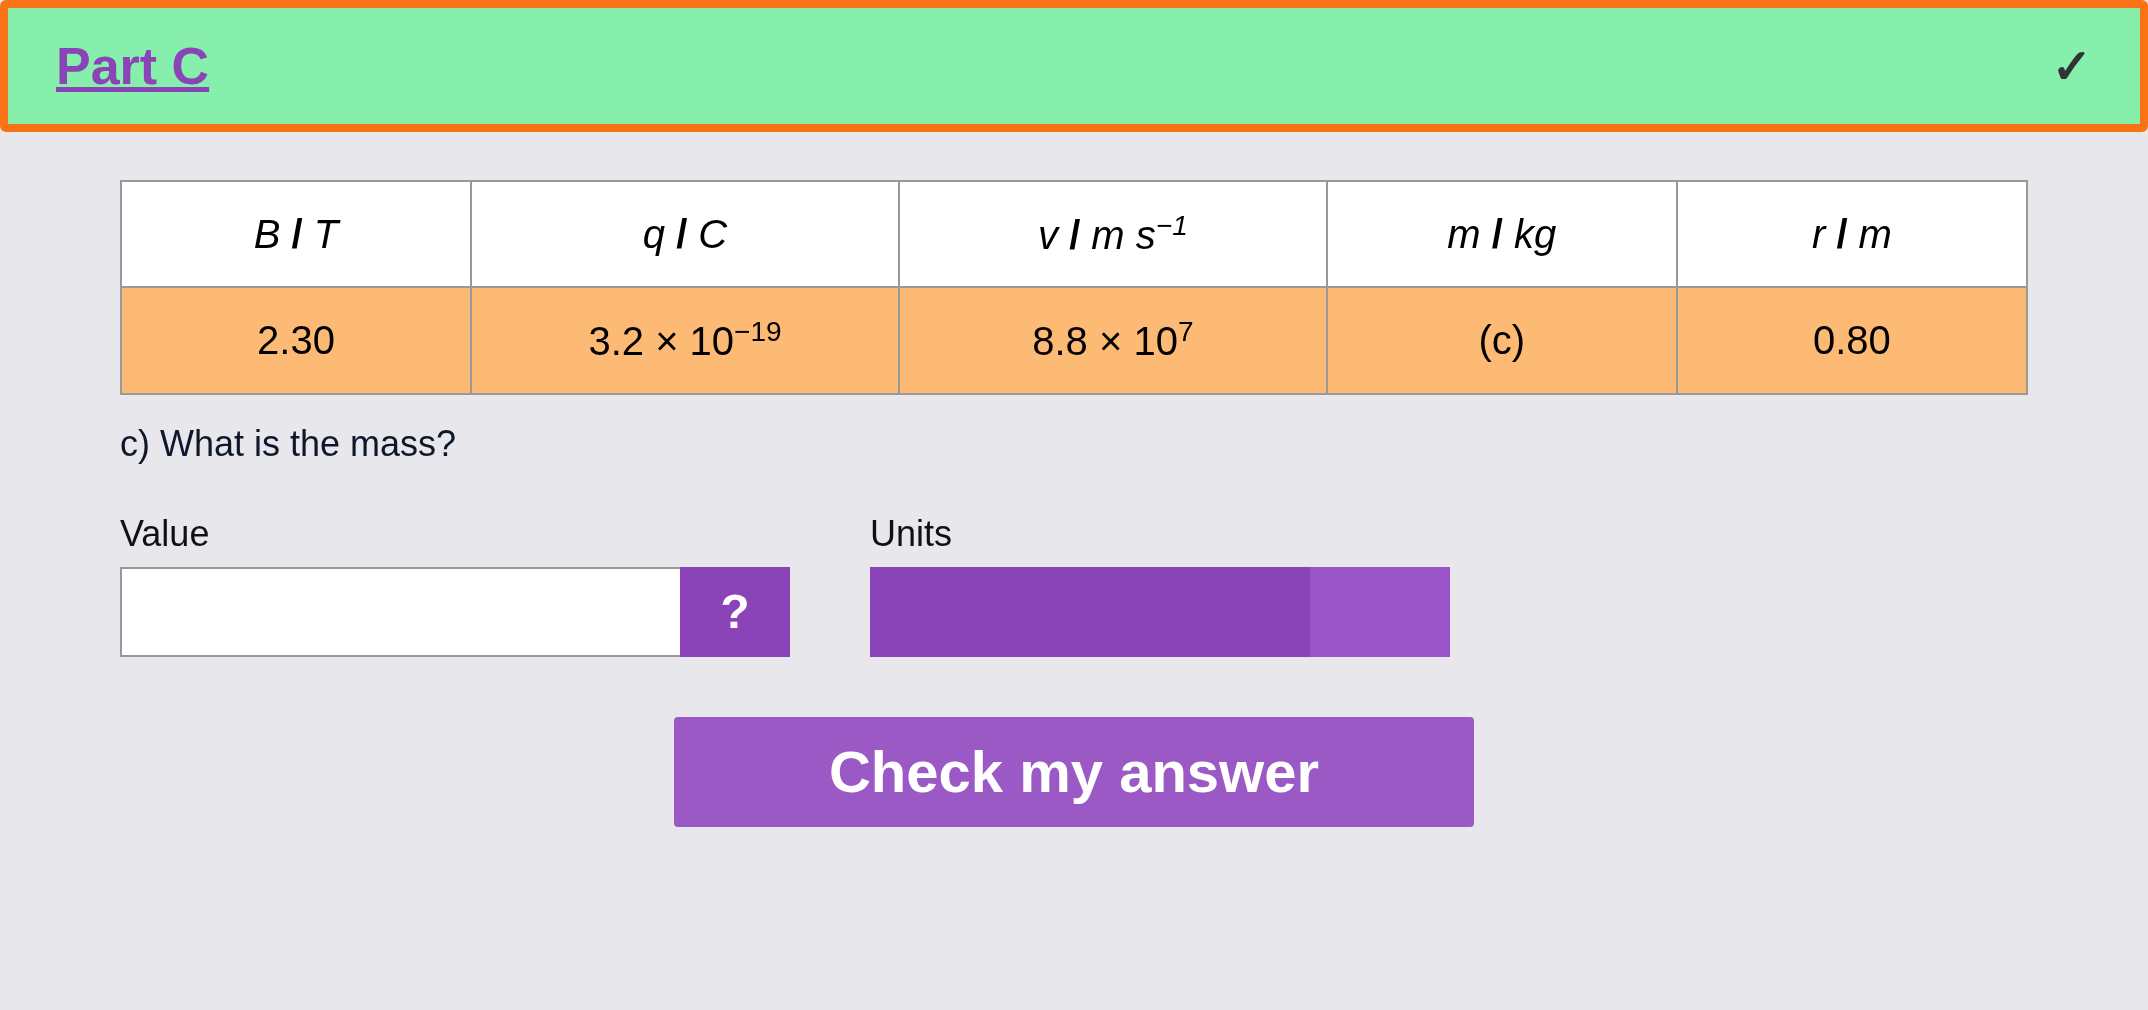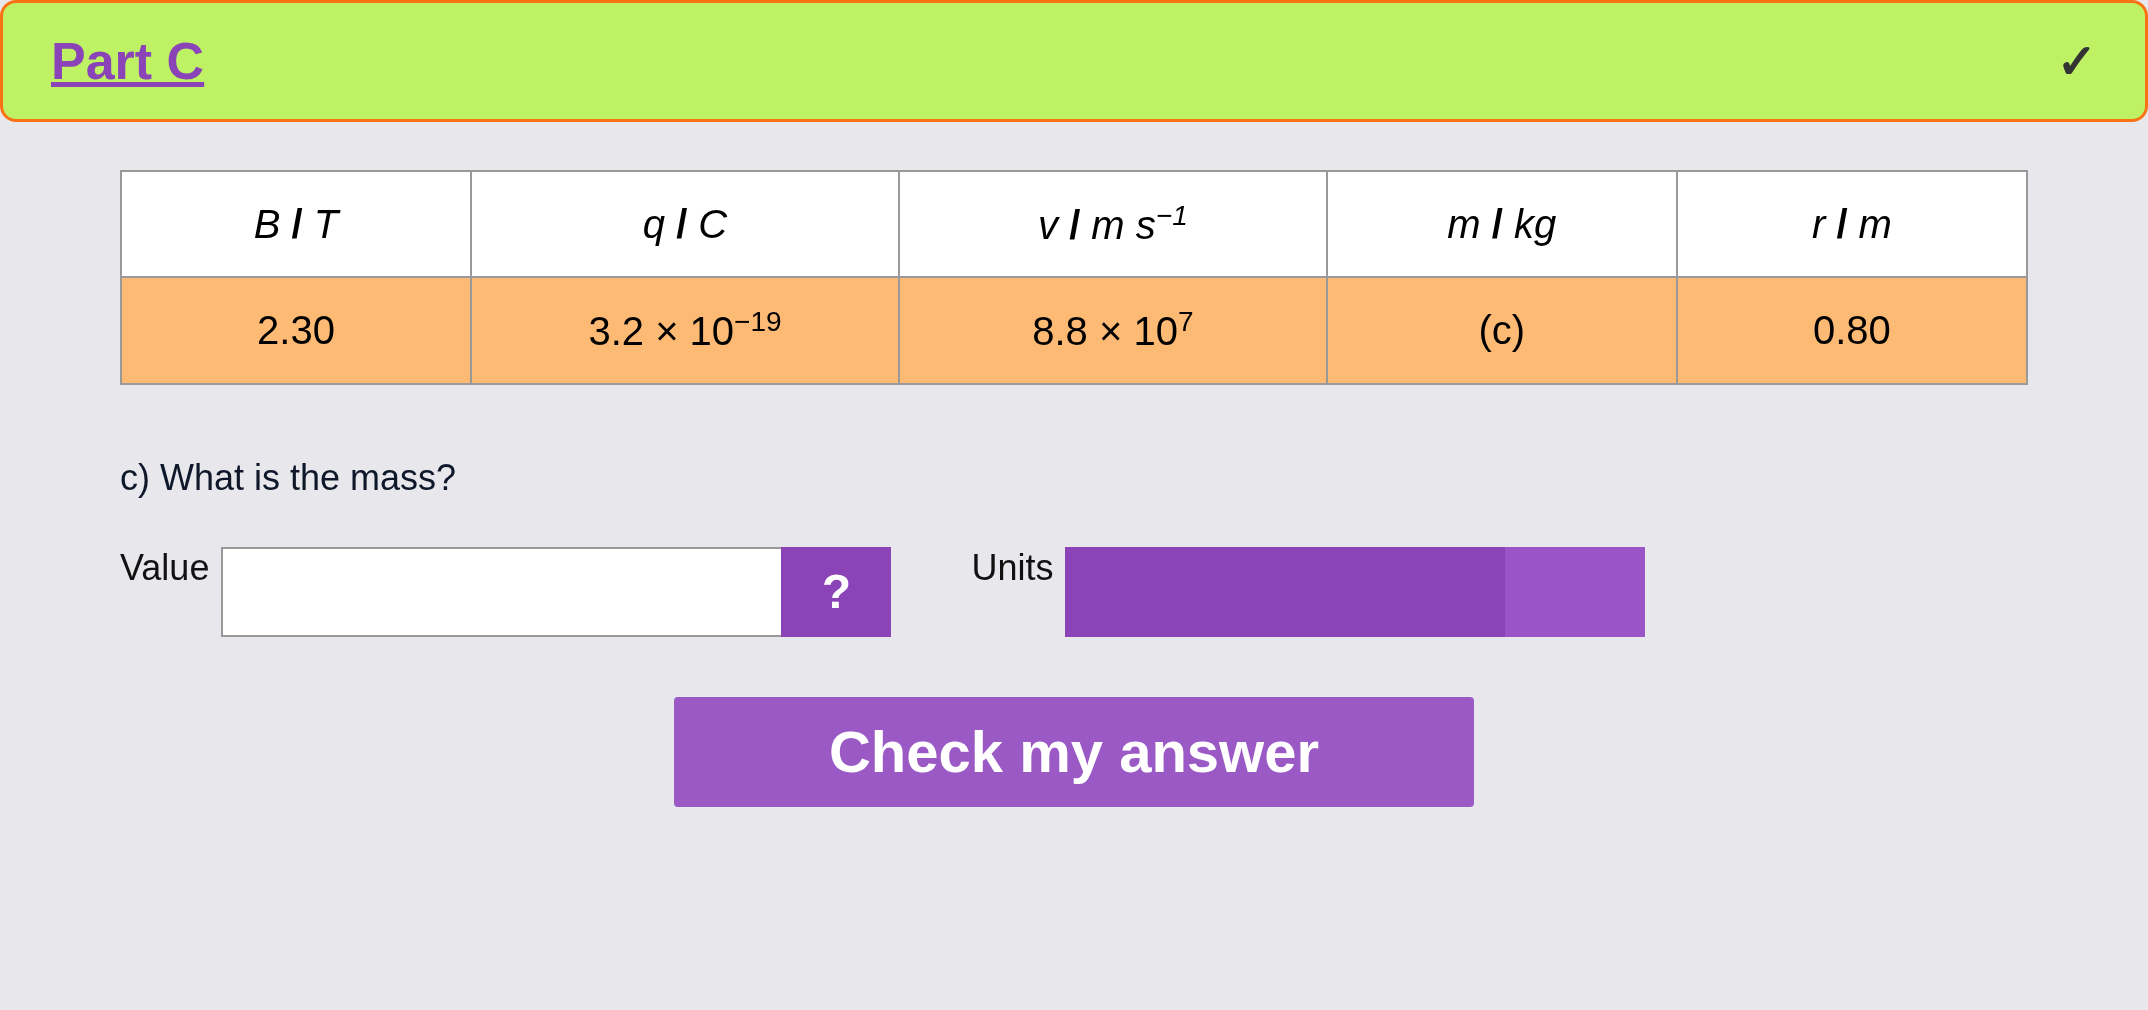--- a/index.html
+++ b/index.html
@@ -11,23 +11,23 @@
     body {
       font-family: Arial, sans-serif;
       background-color: #e8e8ec;
       width: 2148px;
       min-height: 1010px;
       display: flex;
       flex-direction: column;
     }
 
     .header-section {
-      background-color: #bef264;
-      border: 3px solid #f97316;
-      border-radius: 16px;
+      background-color: #86efac;
+      border: 8px solid #f97316;
+      border-radius: 6px;
       padding: 28px 48px;
       margin: 0;
       display: flex;
       align-items: center;
       justify-content: space-between;
       min-height: 110px;
     }
 
     .header-title {
       display: flex;
@@ -56,21 +56,21 @@
     }
 
     .main-content {
       padding: 48px 120px;
       flex: 1;
     }
 
     .data-table {
       width: 100%;
       border-collapse: collapse;
-      margin-bottom: 72px;
+      margin-bottom: 28px;
       background-color: #fff;
     }
 
     .data-table th,
     .data-table td {
       border: 2px solid #999;
       padding: 28px 40px;
       text-align: center;
       font-size: 40px;
     }
@@ -103,21 +103,21 @@
 
     .input-row {
       display: flex;
       gap: 80px;
       align-items: flex-end;
       margin-bottom: 60px;
     }
 
     .input-group {
       display: flex;
-      flex-direction: row;
+      flex-direction: column;
       gap: 12px;
     }
 
     .input-label {
       font-size: 36px;
       color: #111;
     }
 
     .value-input-container {
       display: flex;

